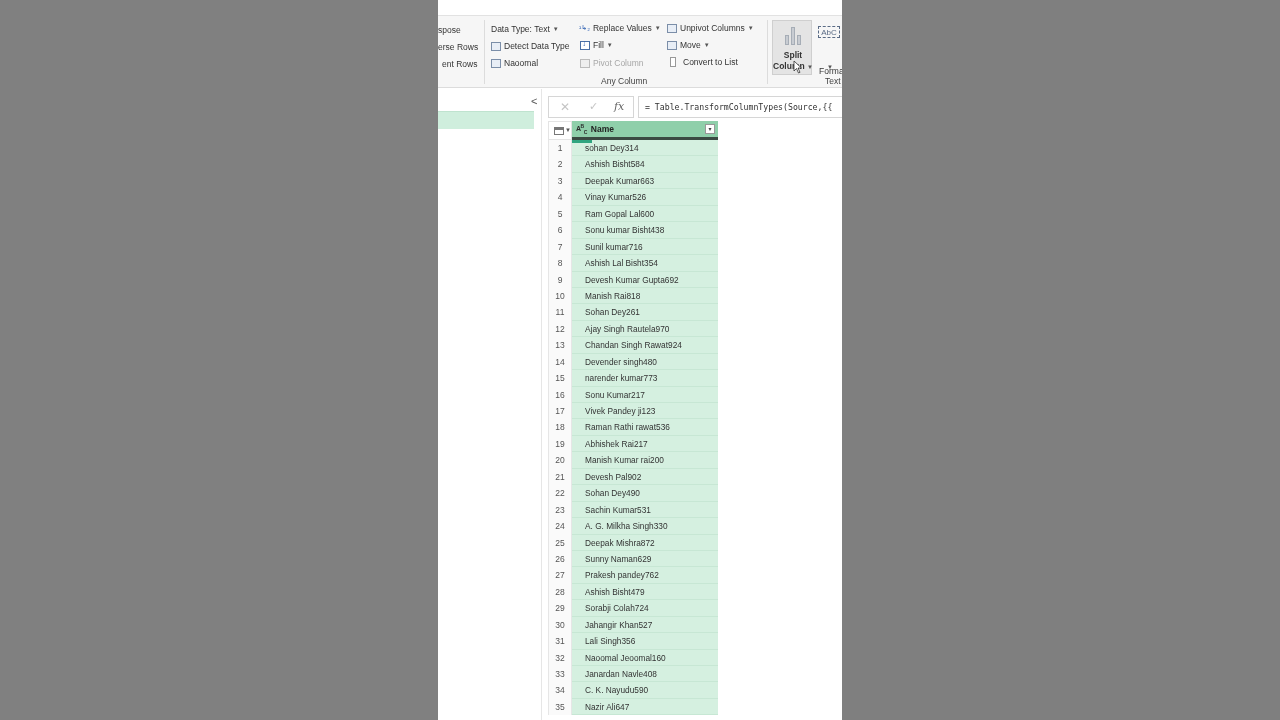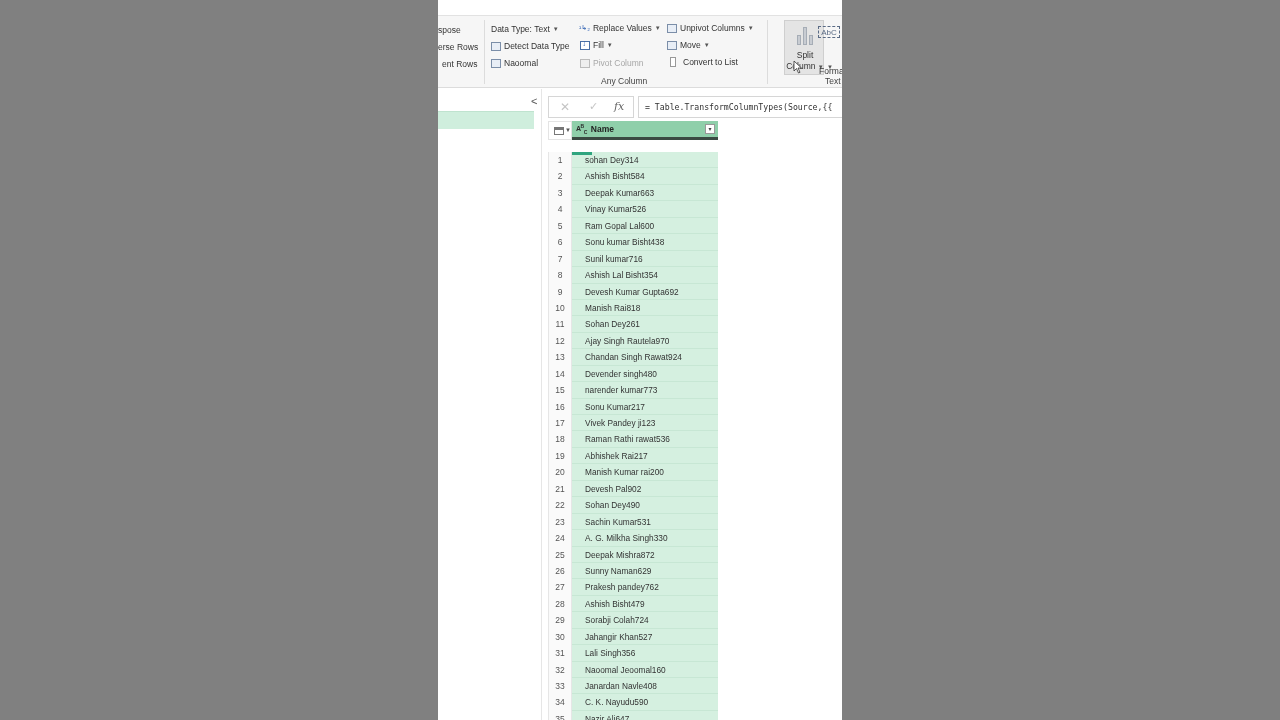--- a/index.html
+++ b/index.html
@@ -19,21 +19,21 @@
   .rb-item.disabled { color: #a8a8a8; }
   .rb-icon { display: inline-block; width: 10px; height: 9px; border: 1px solid #7b8ea8; background: #e8eef6; position: relative; }
   .rb-icon.down { border-color: #4a6fa5; background: #fff; }
   .rb-icon.down::after { content: "↓"; position: absolute; left: 1px; top: -3px; font-size: 8px; color: #2a5db0; }
   .rb-icon.gray { border-color: #bbb; background: #eee; }
   .rb-icon.list { width: 6px; height: 10px; border-color: #999; background: #fff; }
   .caret { font-size: 6px; color: #555; }
   .group-label { position: absolute; font-size: 8.5px; color: #444; }
   .group-sep { position: absolute; top: 4px; width: 1px; height: 64px; background: #dcdcdc; }
 
-  .split-btn { position: absolute; left: 346px; top: 4px; width: 40px; height: 55px; background: #e4e4e4; border: 1px solid #cfcfcf; }
+  .split-btn { position: absolute; left: 334px; top: 4px; width: 40px; height: 55px; background: #e4e4e4; border: 1px solid #cfcfcf; font-weight: bold; }
   .split-glyph { position: absolute; left: 12px; top: 4px; width: 16px; height: 20px; }
   .split-glyph span { position: absolute; bottom: 0; width: 4px; background: #c8ccd2; border: 1px solid #a6adb6; }
   .split-label { position: absolute; left: 0; width: 40px; text-align: center; font-size: 8.5px; color: #333; }
   .format-btn { position: absolute; left: 376px; top: 4px; width: 30px; height: 55px; }
   .abc-box { position: absolute; left: 4px; top: 6px; width: 22px; height: 12px; border: 1px dashed #5a6b85; font-size: 8px; color: #5a6b85; text-align: center; line-height: 11px; }
 
   
   .query-pane { position: absolute; left: 0; top: 89px; width: 104px; height: 631px; background: #fff; border-right: 1px solid #e6e6e6; }
   .collapse-btn { position: absolute; left: 93px; top: 6px; font-size: 11px; color: #555; }
   .query-item-selected { position: absolute; left: 0; top: 22px; width: 96px; height: 18px; background: #cfeedd; border-top: 1px solid #bfe3cf; }
@@ -41,21 +41,21 @@
   
   .formula-row { position: absolute; left: 110px; top: 96px; width: 294px; height: 22px; }
   .fx-box { position: absolute; left: 0; top: 0; width: 86px; height: 22px; border: 1px solid #d6d6d6; background: #fff; }
   .fx-x { position: absolute; left: 11px; top: 3px; font-size: 12px; color: #c4c4c4; }
   .fx-check { position: absolute; left: 40px; top: 3px; font-size: 11px; color: #c4c4c4; }
   .fx-fx { position: absolute; left: 65px; top: 3px; font-size: 11px; color: #666; font-style: italic; font-family: "DejaVu Serif", serif; }
   .formula-input { position: absolute; left: 90px; top: 0; width: 210px; height: 22px; border: 1px solid #d6d6d6; background: #fff; font-family: "DejaVu Sans Mono", monospace; font-size: 8.2px; color: #333; padding: 5px 6px; white-space: nowrap; overflow: hidden; }
 
   
   .grid { position: absolute; left: 110px; top: 121px; width: 170px; }
-  .grid-header { position: relative; height: 31px; display: flex; }
+  .grid-header { position: relative; height: 19px; display: flex; }
   .corner { width: 24px; height: 19px; background: #fff; border: 1px solid #e4e4e4; position: relative; }
   .table-icon { position: absolute; left: 5px; top: 5px; width: 10px; height: 8px; border: 1px solid #777; background: linear-gradient(#777 0 2px, #fff 2px); }
   .corner .caret { position: absolute; left: 16px; top: 5px; }
   .col-header { width: 146px; height: 19px; background: #8fcfaa; display: flex; align-items: center; position: relative; border-bottom: 3px solid #3a4a42; }
   .col-header .abc { font-size: 7px; color: #2b2b2b; margin-left: 4px; font-weight: bold; letter-spacing: -0.5px; }
   .col-header .name { font-size: 8.5px; color: #222; margin-left: 4px; font-weight: bold; }
   .col-header .filter { position: absolute; right: 3px; top: 3px; width: 10px; height: 10px; background: #fff; border: 1px solid #999; font-size: 6px; text-align: center; line-height: 9px; color: #444; }
   .quality-bar { position: absolute; left: 24px; bottom: -3px; width: 20px; height: 3px; background: #2fa57f; }
 
   .row { display: flex; height: 16.45px; }

